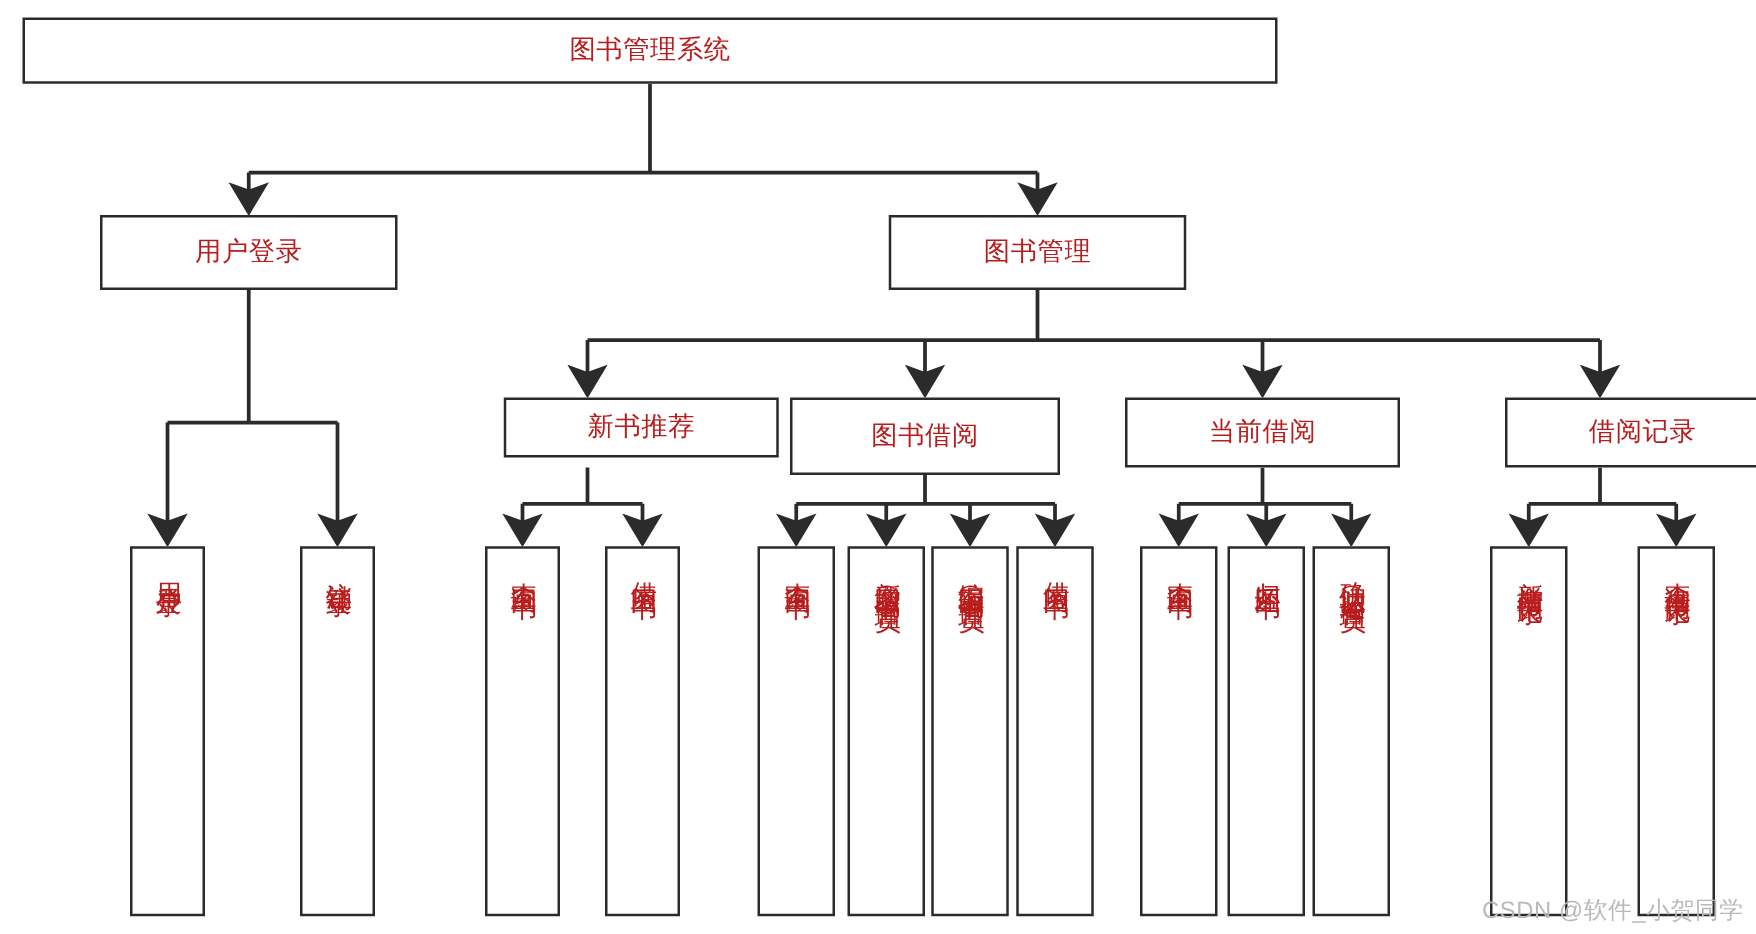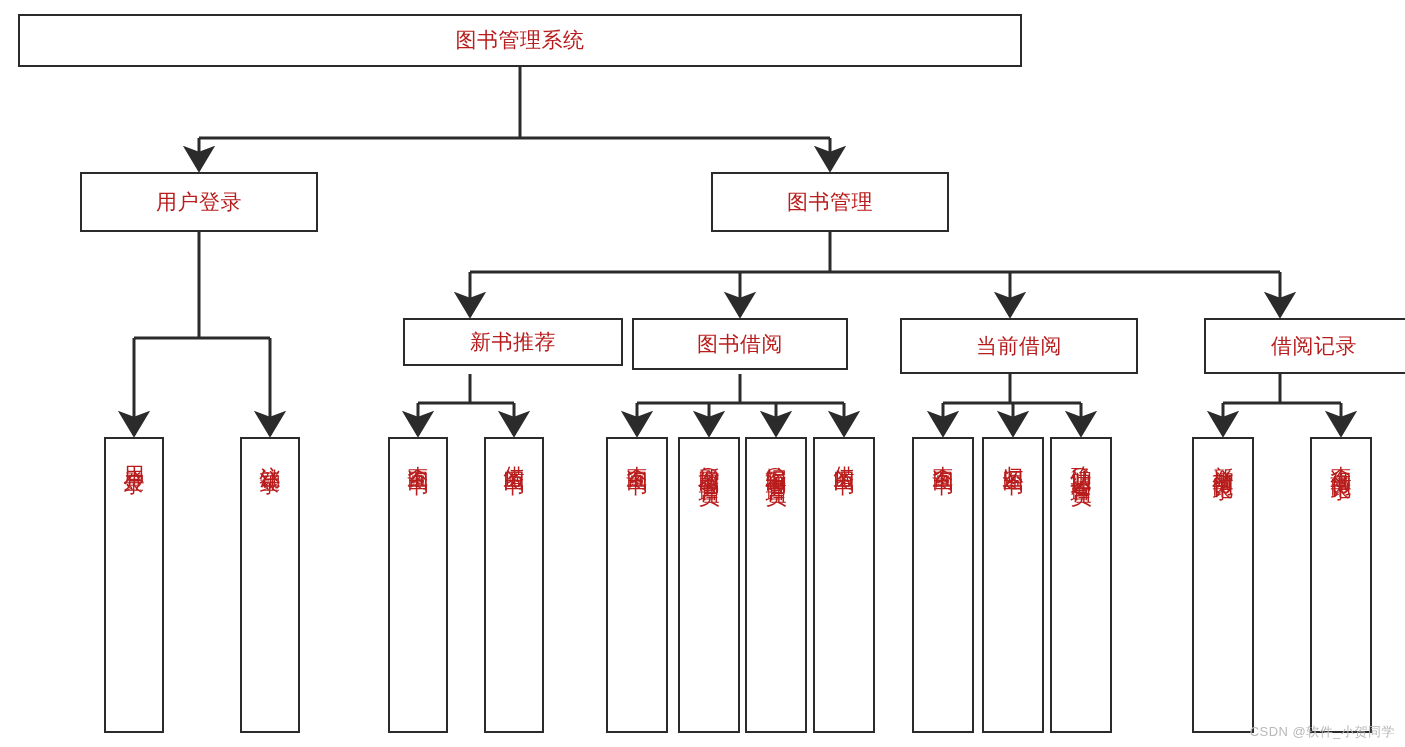--- a/index.html
+++ b/index.html
@@ -52,21 +52,21 @@
   }
   .node.leaf {
     align-items: flex-start;
     justify-content: center;
     padding-top: 10px;
   }
   #watermark {
     position: absolute;
     right: 10px;
     bottom: 6px;
-    font-size: 13px;
+    font-size: 19px;
     color: #b9b9b9;
     letter-spacing: 0.5px;
     z-index: 3;
     white-space: nowrap;
   }
 </style>
 </head>
 <body>
 
 <div id="canvas">
@@ -121,24 +121,24 @@
   <div class="node lvl1" style="left: 80px; top: 172px; width: 238px; height: 60px;">
     <span class="label">用户登录</span>
   </div>
   <div class="node lvl1" style="left: 711px; top: 172px; width: 238px; height: 60px;">
     <span class="label">图书管理</span>
   </div>
 
   <div class="node lvl2" style="left: 364px; top: 318px; width: 220px; height: 48px; margin-left: 39px;">
     <span class="label">新书推荐</span>
   </div>
-  <div class="node lvl2" style="left: 632px; top: 318px; width: 216px; height: 52px;">
+  <div class="node lvl2" style="left: 632px; top: 318px; width: 216px; height: 62px;">
     <span class="label">图书借阅</span>
   </div>
-  <div class="node lvl2" style="left: 900px; top: 318px; width: 238px; height: 56px;">
+  <div class="node lvl2" style="left: 900px; top: 318px; width: 220px; height: 56px;">
     <span class="label">当前借阅</span>
   </div>
   <div class="node lvl2" style="left: 1204px; top: 318px; width: 220px; height: 56px;">
     <span class="label">借阅记录</span>
   </div>
 
   <div class="node leaf" style="left: 104px; top: 437px; width: 60px; height: 296px;">
     <span class="label">用户登录</span>
   </div>
   <div class="node leaf" style="left: 240px; top: 437px; width: 60px; height: 296px;">

